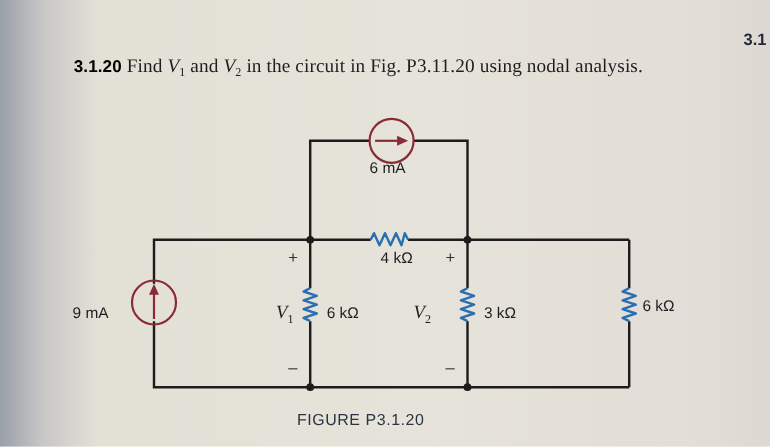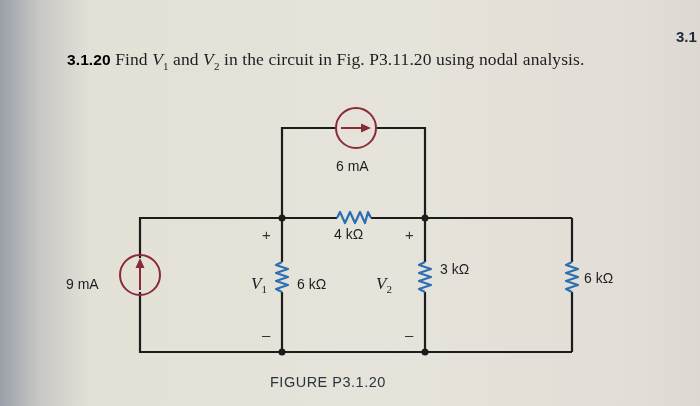--- a/index.html
+++ b/index.html
@@ -70,24 +70,24 @@
 
   <g stroke="#2b6fb3" stroke-width="2.2" fill="none" stroke-linejoin="round">
     <polyline points="337,218 340,212 345,223 350,212 355,223 360,212 365,223 368,212 371,218"></polyline>
     <polyline points="282,262 276,265 288,269 276,273 288,277 276,281 288,285 276,289 282,292"></polyline>
     <polyline points="425,262 419,265 431,269 419,273 431,277 419,281 431,285 419,289 425,292"></polyline>
     <polyline points="572,262 566,265 578,269 566,273 578,277 566,281 578,285 566,289 572,292"></polyline>
   </g>
 </svg>
 
 <div class="lbl" style="left:66px;top:276px;">9 mA</div>
-<div class="lbl" style="left:336px;top:158px;">6 mA</div>
-<div class="lbl" style="left:334px;top:226px;text-align:center;">4 kΩ</div>
+<div class="lbl" style="left:336px;top:144px;">6 mA</div>
+<div class="lbl" style="left:346px;top:226px;text-align:center;">4 kΩ</div>
 <div class="lbl" style="left:297px;top:276px;">6 kΩ</div>
-<div class="lbl" style="left:440px;top:261px;">3 kΩ</div>
+<div class="lbl" style="left:440px;top:276px;">3 kΩ</div>
 <div class="lbl" style="left:584px;top:270px;">6 kΩ</div>
 
 <div class="vlbl" style="left:251px;top:274px;"><span>V</span><sub>1</sub></div>
 <div class="vlbl" style="left:376px;top:274px;"><span>V</span><sub>2</sub></div>
 
 <div class="sign" style="left:262px;top:226px;">+</div>
 <div class="sign" style="left:262px;top:326px;">–</div>
 <div class="sign" style="left:405px;top:226px;">+</div>
 <div class="sign" style="left:405px;top:326px;">–</div>
 

